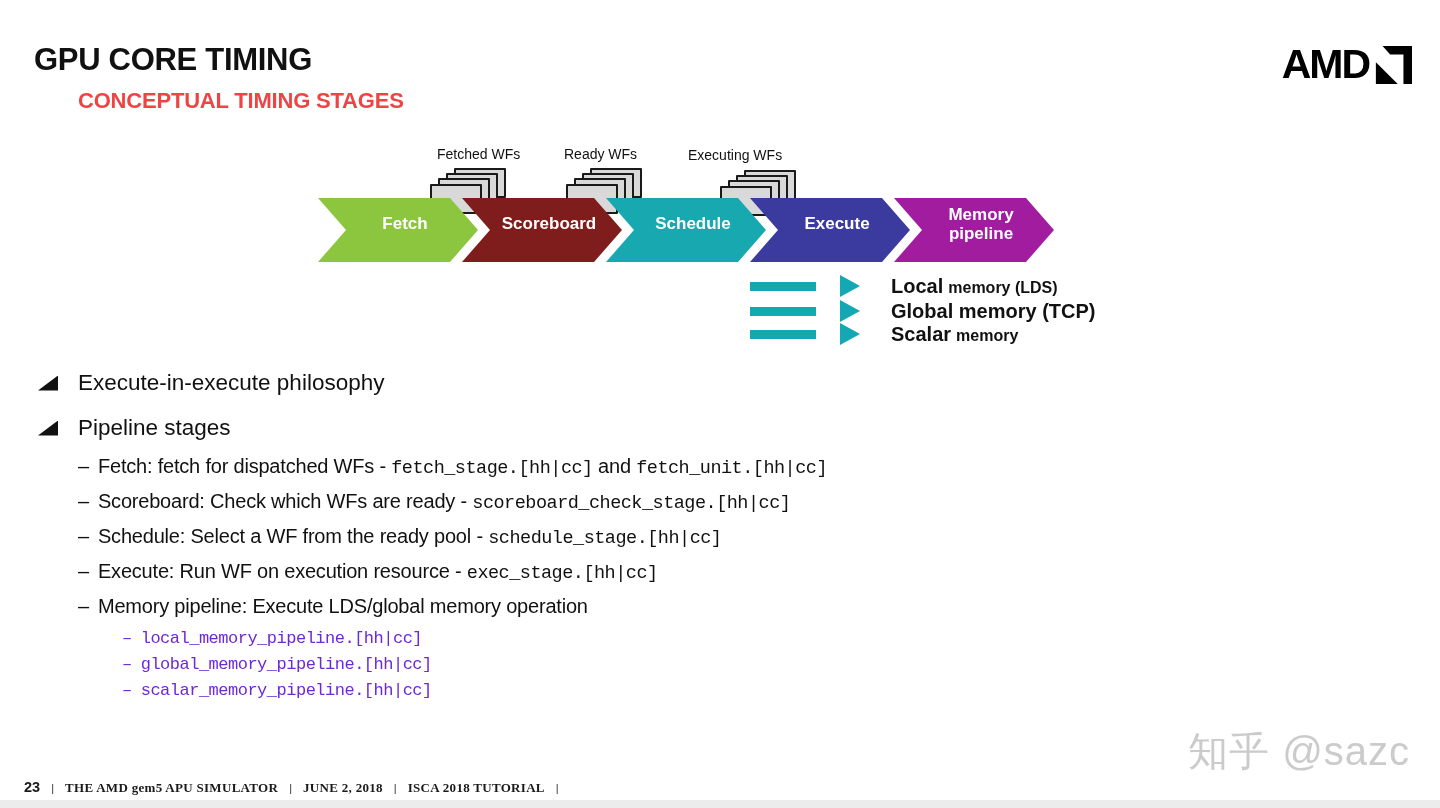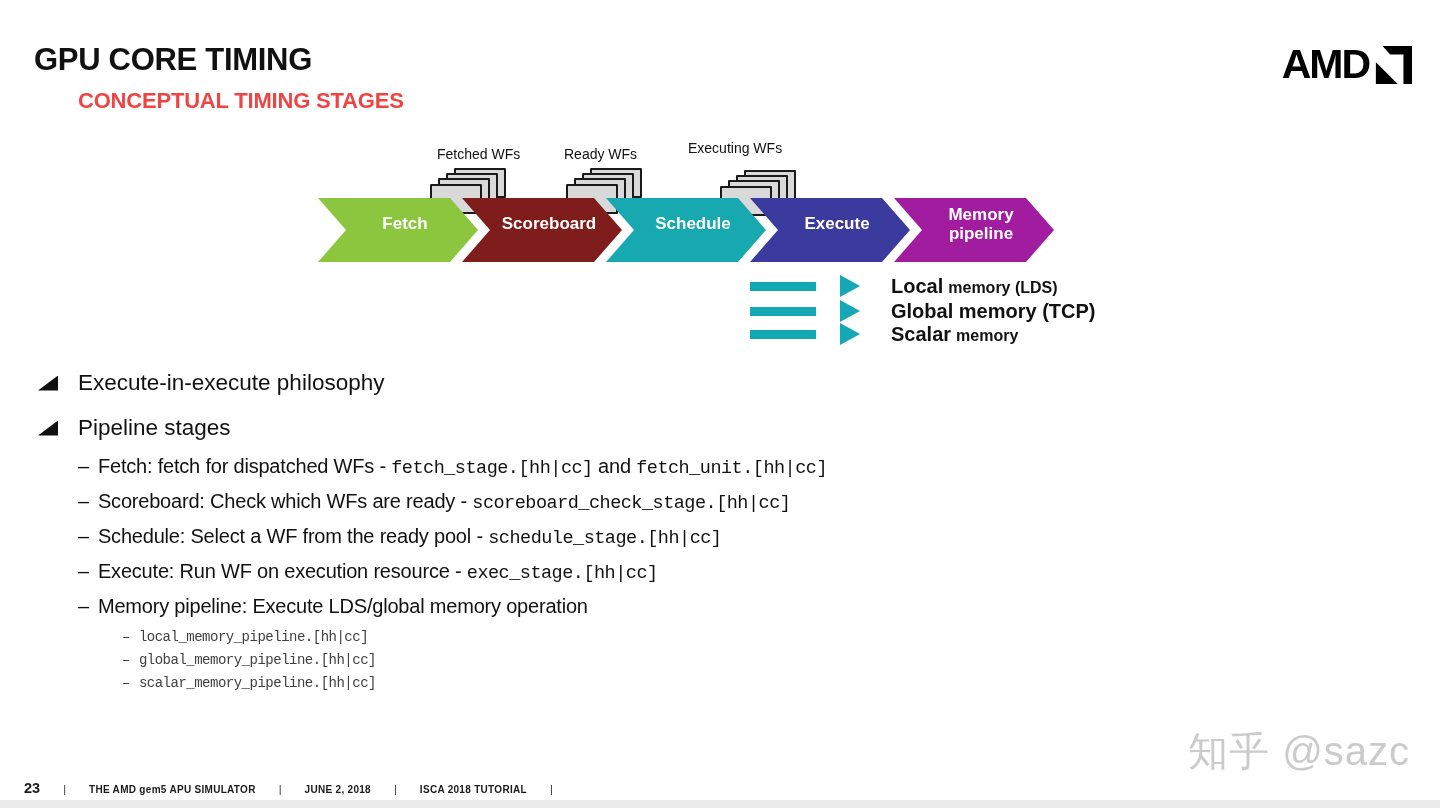--- a/index.html
+++ b/index.html
@@ -15,21 +15,21 @@
   .title    { position:absolute; left:34px; top:42px;  font-size:31px; font-weight:700; letter-spacing:-0.3px; color:#111; }
   .subtitle { position:absolute; left:34px; top:88px;  font-size:22px; font-weight:700; letter-spacing:-0.2px; color:#ef4444;margin-left:44px; }
   .logo { position:absolute; right:28px; top:44px; display:flex; align-items:center; gap:5px; }
   .amd-word { font-size:41px; font-weight:700; letter-spacing:-2px; color:#000; line-height:1; }
   .amd-mark { width:38px; height:38px; display:block; }
 
   
   .wf-label { position:absolute; font-size:14px; color:#111; white-space:nowrap; }
   .wf-label.l1 { left:437px; top:146px; }
   .wf-label.l2 { left:564px; top:146px; }
-  .wf-label.l3 { left:688px; top:140px; }
+  .wf-label.l3 { left:688px; top:147px; }
 
   .stack { position:absolute; width:80px; height:52px; }
   .stack.s1 { left:430px; top:168px; }
   .stack.s2 { left:566px; top:168px; }
   .stack.s3 { left:720px; top:170px; }
   .card { position:absolute; width:52px; height:30px; background:#d9d9d9; border:2px solid #1a1a1a; border-radius:1px; }
   .card.c0 { left:24px; top:0; }
   .card.c1 { left:16px; top:5px; }
   .card.c2 { left:8px;  top:10px; }
   .card.c3 { left:0;    top:16px; }
@@ -57,28 +57,28 @@
   
   .content { position:absolute; left:0; top:368px; width:1100px; }
   .lv1 { display:flex; align-items:center; gap:20px; margin-left:38px; font-size:22.5px; height:30px; color:#111; }
   .lv1 + .lv1 { margin-top:15px; }
   .tri { width:20px; height:15px; background:#111; clip-path:polygon(100% 0, 0 100%, 100% 100%); flex:none; }
   .lv2list { margin:12px 0 0 78px; }
   .lv2 { font-size:20px; margin-bottom:11px; letter-spacing:-0.2px; white-space:nowrap; color:#111; }
   .dash { display:inline-block; margin-right:9px; }
   .code { font-family:"Liberation Mono", monospace; font-size:18.5px; letter-spacing:-0.5px; }
   .lv3list { margin:0 0 0 122px; }
-  .lv3 { font-family:"Liberation Mono", monospace; font-size:14px; letter-spacing:-0.5px; margin-bottom:7px; white-space:nowrap; color:#404040; }
+  .lv3 { font-family:"Liberation Mono", monospace; font-size:17px; letter-spacing:-0.5px; margin-bottom:7px; white-space:nowrap; color:#6d28d9; }
 
   
   .watermark { position:absolute; right:30px; top:724px; font-size:40px; color:#cbcbcb; letter-spacing:1px; }
-  .footer { position:absolute; left:24px; bottom:12px; display:flex; align-items:baseline; gap:23px; color:#1a1a1a; }
+  .footer { position:absolute; left:24px; bottom:12px; display:flex; align-items:baseline; gap:11px; color:#1a1a1a; }
   .page  { font-size:14.5px; font-weight:700; }
   .fsep  { font-size:11px; color:#333; }
-  .fitem { font-size:10px; font-weight:600; letter-spacing:0.3px; }
+  .fitem { font-size:13px; font-weight:600; letter-spacing:0.3px;font-family:Liberation Serif, serif; }
   .bottomstrip { position:absolute; left:0; right:0; bottom:0; height:8px; background:#ececec; }
 </style>
 </head>
 <body>
 
 <div class="slide">
 
   <div class="title">GPU CORE TIMING</div>
   <div class="subtitle">CONCEPTUAL TIMING STAGES</div>
   <div class="logo">

